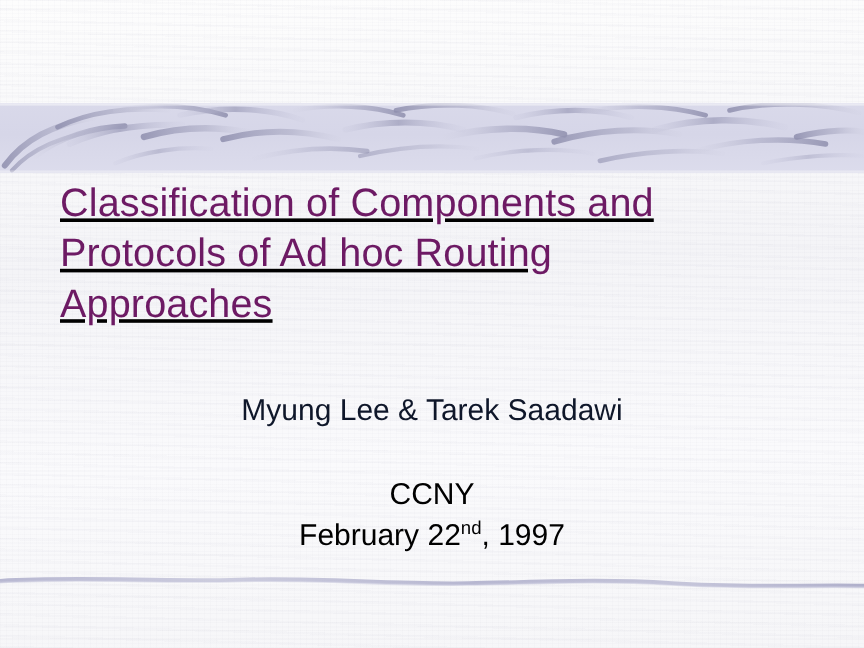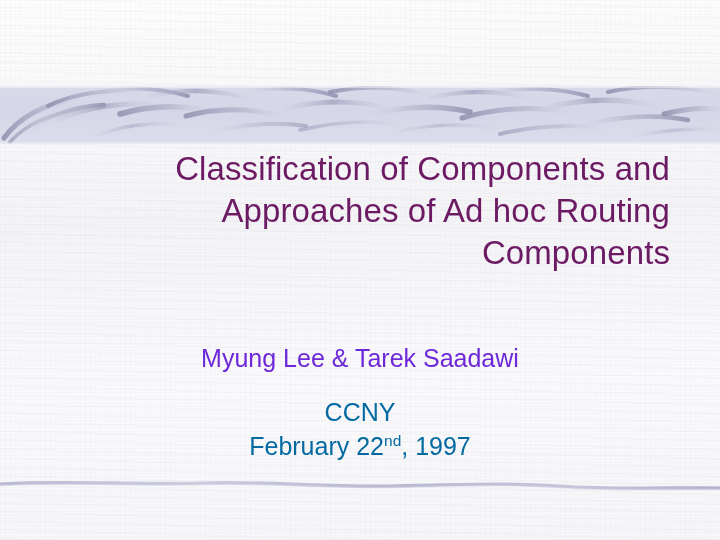--- a/index.html
+++ b/index.html
@@ -83,53 +83,53 @@
     background: rgba(255,255,255,0.35);
   }
   #banner svg { display: block; }
 
   
   #title-block {
     position: absolute;
     left: 50px;
     top: 148px;
     width: 620px;
-    text-align: right;
+    text-align: left;
+    text-decoration: underline;
   }
   .title-line {
     color: #6d1a64;
     font-size: 33px;
     line-height: 42px;
     font-weight: 400;
     letter-spacing: 0.1px;
     white-space: nowrap;
   }
 
   #author-line {
     position: absolute;
     left: 60px;
     top: 326px;
     width: 600px;
     text-align: center;
-    color: #6d28d9;
+    color: #0f172a;
     font-size: 25px;
     line-height: 32px;
     font-weight: 400;
-    margin-top: 16px;
   }
 
   #org-block {
     position: absolute;
     left: 60px;
     top: 395px;
     width: 600px;
     text-align: center;
   }
   .org-line {
-    color: #0369a1;
+    color: #000000;
     font-size: 25px;
     line-height: 34px;
     font-weight: 400;
   }
   .org-line sup {
     font-size: 0.62em;
     vertical-align: super;
     line-height: 0;
   }
 
@@ -203,22 +203,22 @@
         <path d="M580 40 C 614 30, 654 28, 688 34" stroke="url(#sg2)" stroke-width="4.5"></path>
         <path d="M608 6 C 642 -2, 684 0, 716 8" stroke="url(#sg1)" stroke-width="4"></path>
         <path d="M636 50 C 666 44, 698 42, 720 44" stroke="url(#sg3)" stroke-width="3.5" opacity="0.6"></path>
         <path d="M664 28 C 690 22, 710 22, 720 24" stroke="url(#sg1)" stroke-width="5"></path>
       </g>
     </svg>
   </div>
 
   <div id="title-block">
     <div class="title-line">Classification of Components and</div>
-    <div class="title-line">Approaches of Ad hoc Routing</div>
-    <div class="title-line">Components</div>
+    <div class="title-line">Protocols of Ad hoc Routing</div>
+    <div class="title-line">Approaches</div>
   </div>
 
   <div id="author-line">Myung Lee &amp; Tarek Saadawi</div>
 
   <div id="org-block">
     <div class="org-line">CCNY</div>
     <div class="org-line"><span>February 22</span><sup>nd</sup><span>, 1997</span></div>
   </div>
 
   <div id="bottom-wave">

